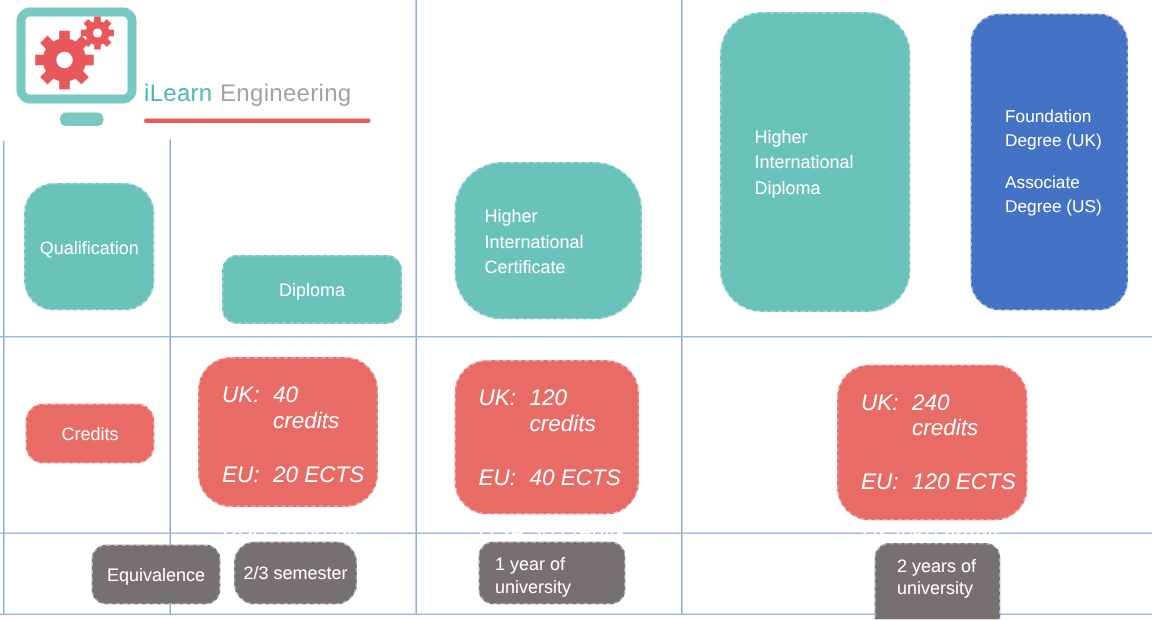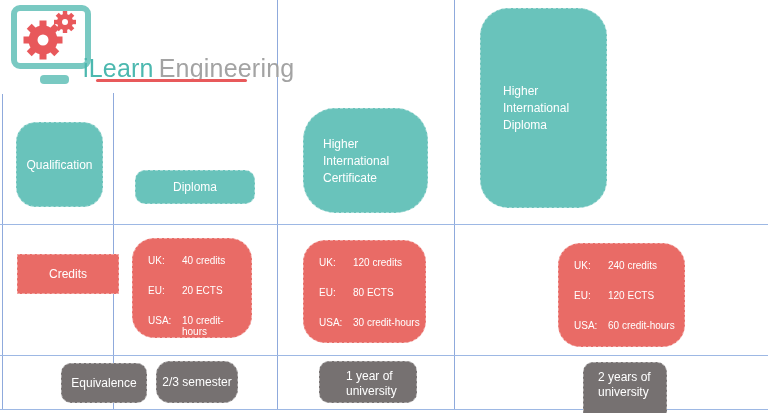--- a/index.html
+++ b/index.html
@@ -21,53 +21,53 @@
   
   .box{position:absolute;color:#fff;font-size:12px;box-sizing:border-box;
        border:1px dashed rgba(255,255,255,0.40);}
   .teal{background:#69C3BB;}
   .red{background:#E96B66;}
   .blue{background:#4472C4;}
   .gray{background:#767171;}
   .center{display:flex;align-items:center;justify-content:center;text-align:left;}
 
   #q-header{left:16px;top:122px;width:87px;height:85px;border-radius:20px;}
-  #q-diploma{left:135px;top:170px;width:120px;height:34px;border-radius:10px;}
+  #q-diploma{left:148px;top:170px;width:120px;height:46px;border-radius:10px;}
   #q-hic{left:303px;top:108px;width:125px;height:105px;border-radius:32px;
          padding:27px 10px 0 19px;line-height:17px;}
   #q-hid{left:480px;top:8px;width:127px;height:200px;border-radius:28px;
          display:flex;flex-direction:column;justify-content:center;
          padding-left:22px;line-height:17px;align-items:center;}
   #q-blue{left:647px;top:9px;width:105px;height:198px;border-radius:20px;
           display:flex;flex-direction:column;justify-content:center;
           padding-left:22px;line-height:16px;font-size:11.5px;}
   #q-blue .alt-block{margin:6px 0;}
 
-  #c-header{left:17px;top:254px;width:102px;height:40px;border-radius:0;}
-  .credits-box{padding:16px 4px 0 15px;font-size:10px;}
+  #c-header{left:17px;top:269px;width:86px;height:40px;border-radius:12px;}
+  .credits-box{padding:16px 4px 0 15px;font-size:15px;font-style:italic;}
   #c-1{left:132px;top:238px;width:120px;height:100px;border-radius:22px;}
   #c-2{left:303px;top:240px;width:123px;height:103px;border-radius:22px;}
   #c-3{left:558px;top:243px;width:127px;height:104px;border-radius:22px;}
   .credit-line{display:flex;margin-bottom:19px;}
   .credit-line .region{width:34px;flex:none;}
 
   #e-header{left:17px;top:363px;width:86px;height:40px;border-radius:10px;margin-left:44px;}
   #e-1{left:156px;top:361px;width:82px;height:42px;border-radius:14px;}
   #e-2{left:319px;top:361px;width:98px;height:42px;border-radius:10px;
-       padding:7px 0 0 26px;line-height:15px;white-space:pre-line;}
+       padding:7px 0 0 10px;line-height:15px;white-space:pre-line;}
   #e-3{left:583px;top:362px;width:84px;height:59px;border-radius:10px;
        padding:7px 0 0 14px;line-height:15px;white-space:pre-line;}
 
   
   #monitor{position:absolute;left:11px;top:5px;width:80px;height:64px;
            border:6px solid #79C9C2;border-radius:9px;background:#fff;box-sizing:border-box;}
   #gears-svg{position:absolute;left:11px;top:5px;width:80px;height:64px;}
   #stand{position:absolute;left:40px;top:75px;width:29px;height:9px;
          background:#79C9C2;border-radius:4px;}
-  #brand{position:absolute;left:83px;top:54px;font-size:25px;letter-spacing:0.2px;}
+  #brand{position:absolute;left:96px;top:54px;font-size:16px;letter-spacing:0.2px;}
   #brand .primary{color:#4CB8AF;}
   #brand .secondary{color:#A3A3A3;margin-left:5px;}
   #brand-underline{position:absolute;left:96px;top:79px;width:151px;height:3px;
                    background:#E8595B;border-radius:2px;}
 </style>
 </head>
 <body>
 
 <div class="canvas">
 
@@ -103,20 +103,24 @@
     <span class="primary">iLearn</span><span class="secondary">Engineering</span>
   </div>
   <div id="brand-underline"></div>
 
   <div class="box teal center" id="q-header">Qualification</div>
   <div class="box teal center" id="q-diploma">Diploma</div>
   <div class="box teal" id="q-hic">Higher International Certificate</div>
   <div class="box teal" id="q-hid">
     <span>Higher International Diploma</span>
   </div>
+  <div class="box blue" id="q-blue">
+    <div class="alt-block">Foundation Degree (UK)</div>
+    <div class="alt-block">Associate Degree (US)</div>
+  </div>
 
   <div class="box red center" id="c-header">Credits</div>
 
   <div class="box red credits-box" id="c-1">
     <div class="credit-line">
       <span class="region">UK:</span>
       <span class="amount">40 credits</span>
     </div>
     <div class="credit-line">
       <span class="region">EU:</span>
@@ -128,21 +132,21 @@
     </div>
   </div>
 
   <div class="box red credits-box" id="c-2">
     <div class="credit-line">
       <span class="region">UK:</span>
       <span class="amount">120 credits</span>
     </div>
     <div class="credit-line">
       <span class="region">EU:</span>
-      <span class="amount">80 ECTS</span>
+      <span class="amount">40 ECTS</span>
     </div>
     <div class="credit-line">
       <span class="region">USA:</span>
       <span class="amount">30 credit-hours</span>
     </div>
   </div>
 
   <div class="box red credits-box" id="c-3">
     <div class="credit-line">
       <span class="region">UK:</span>

